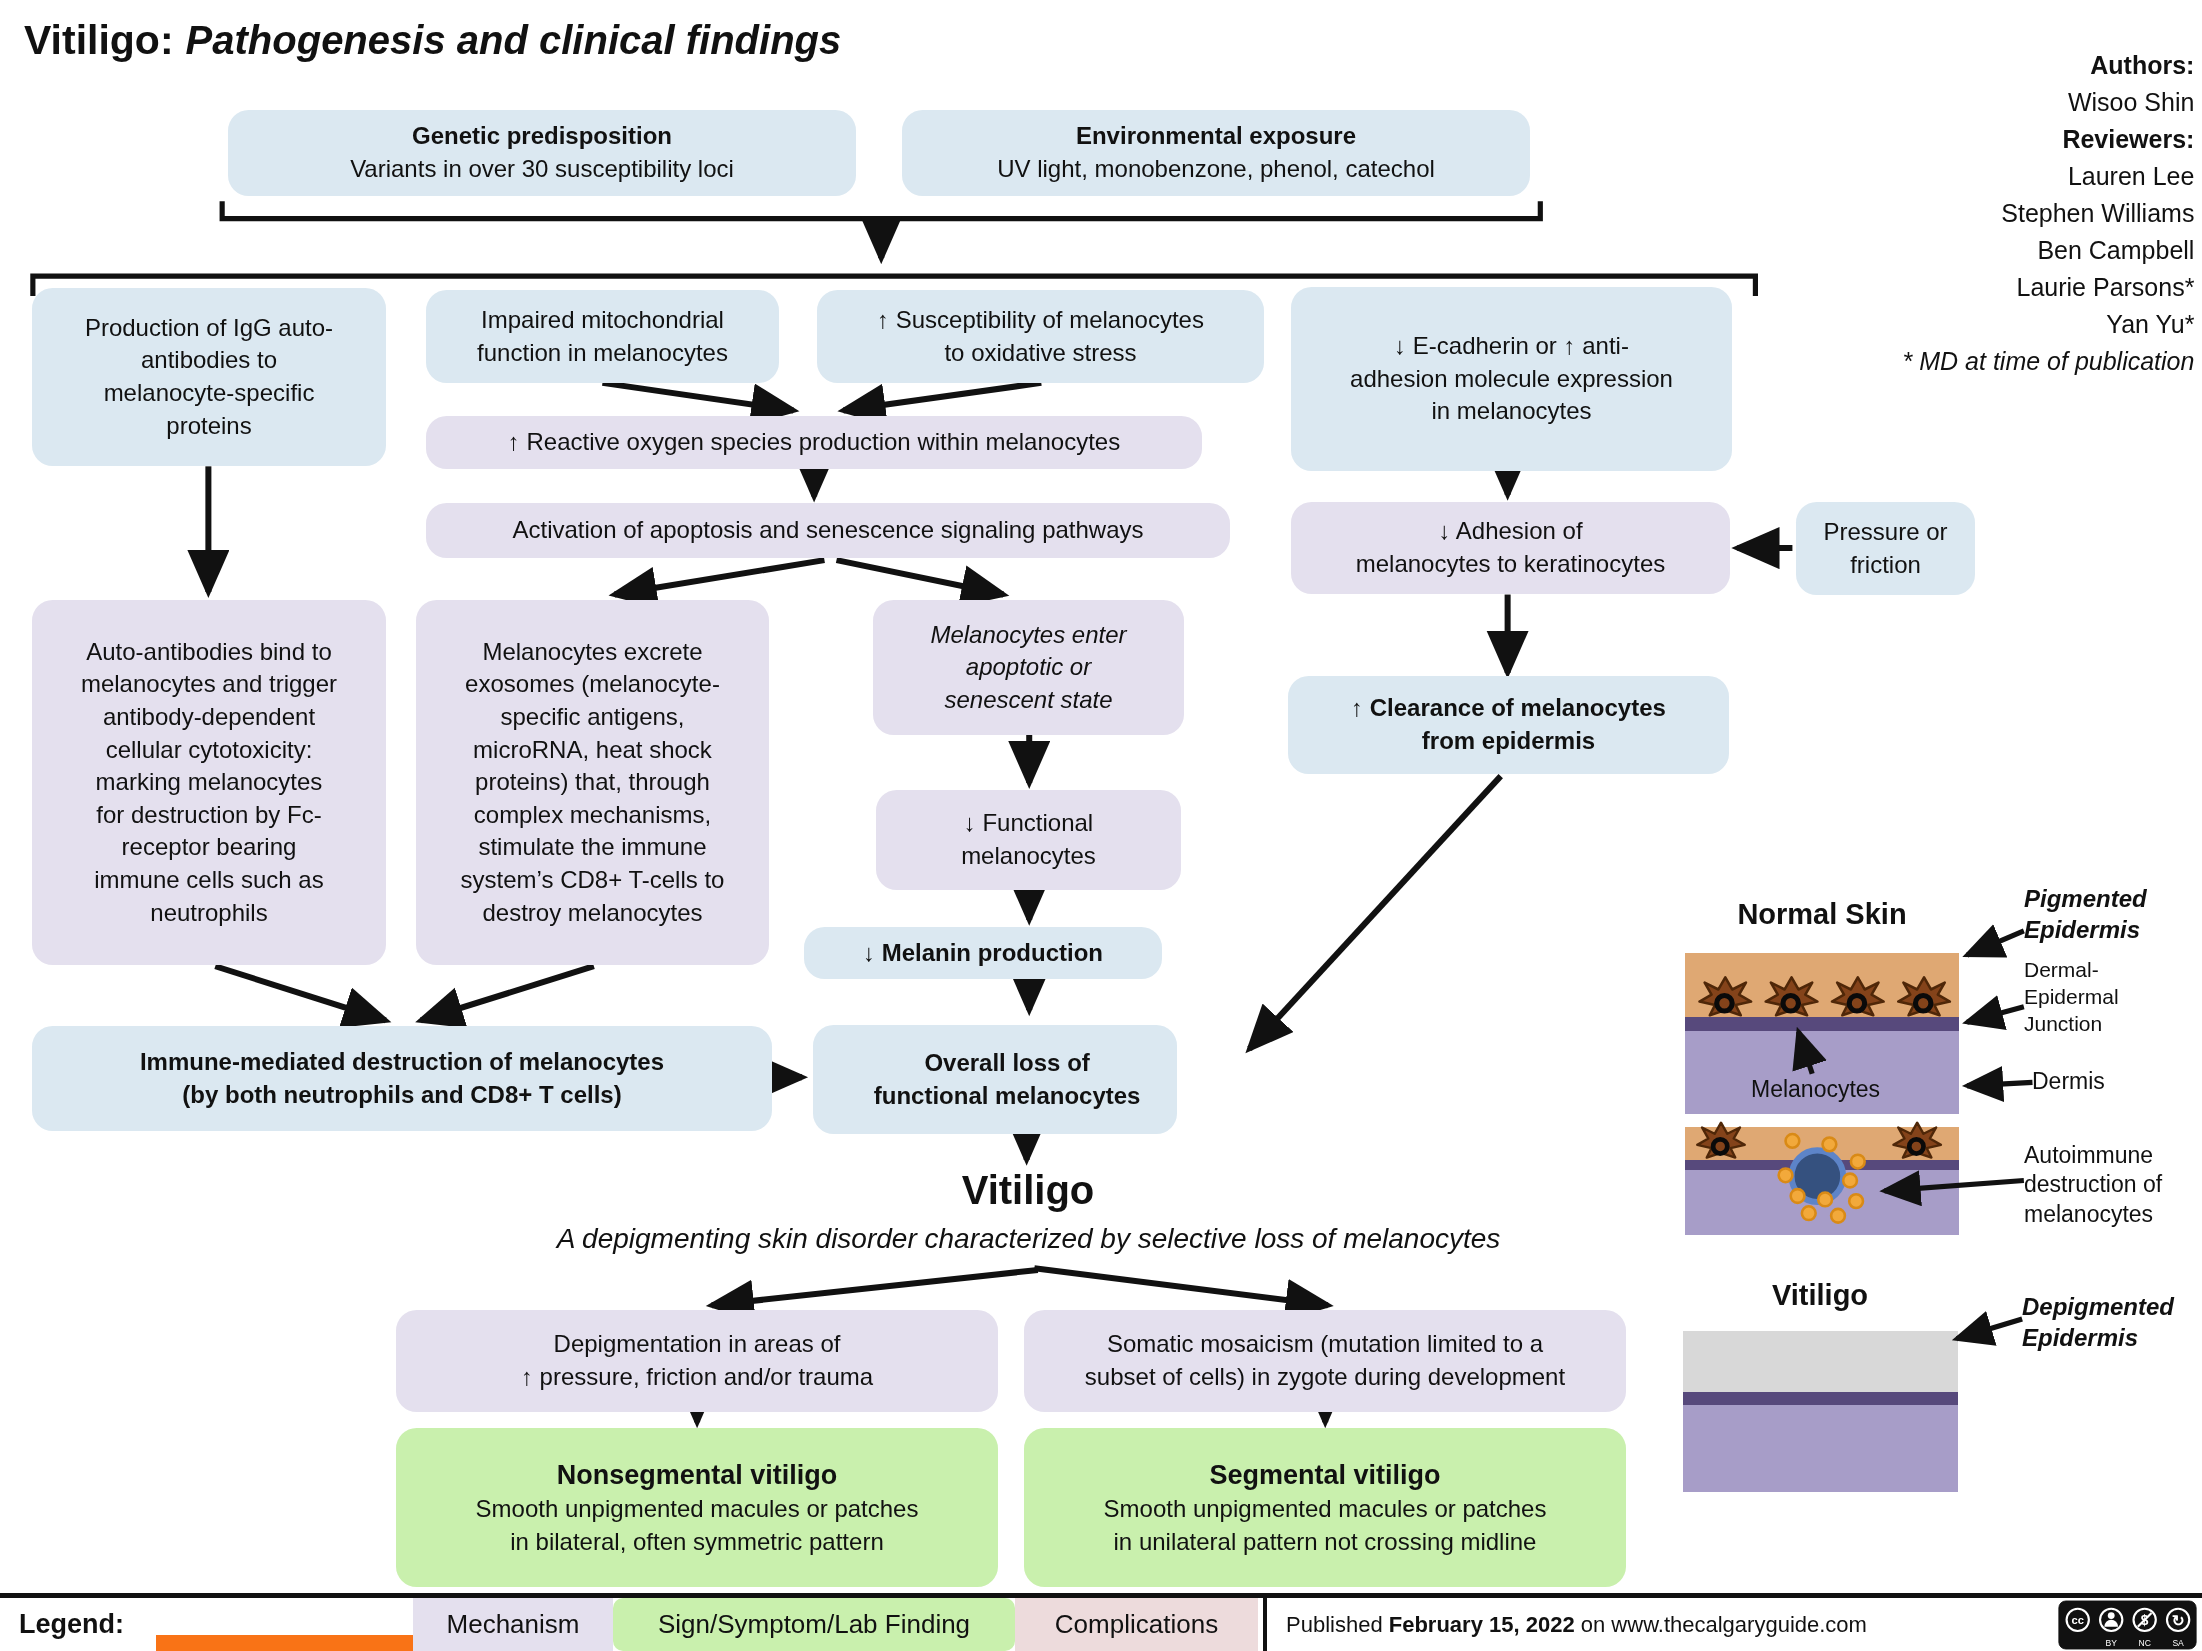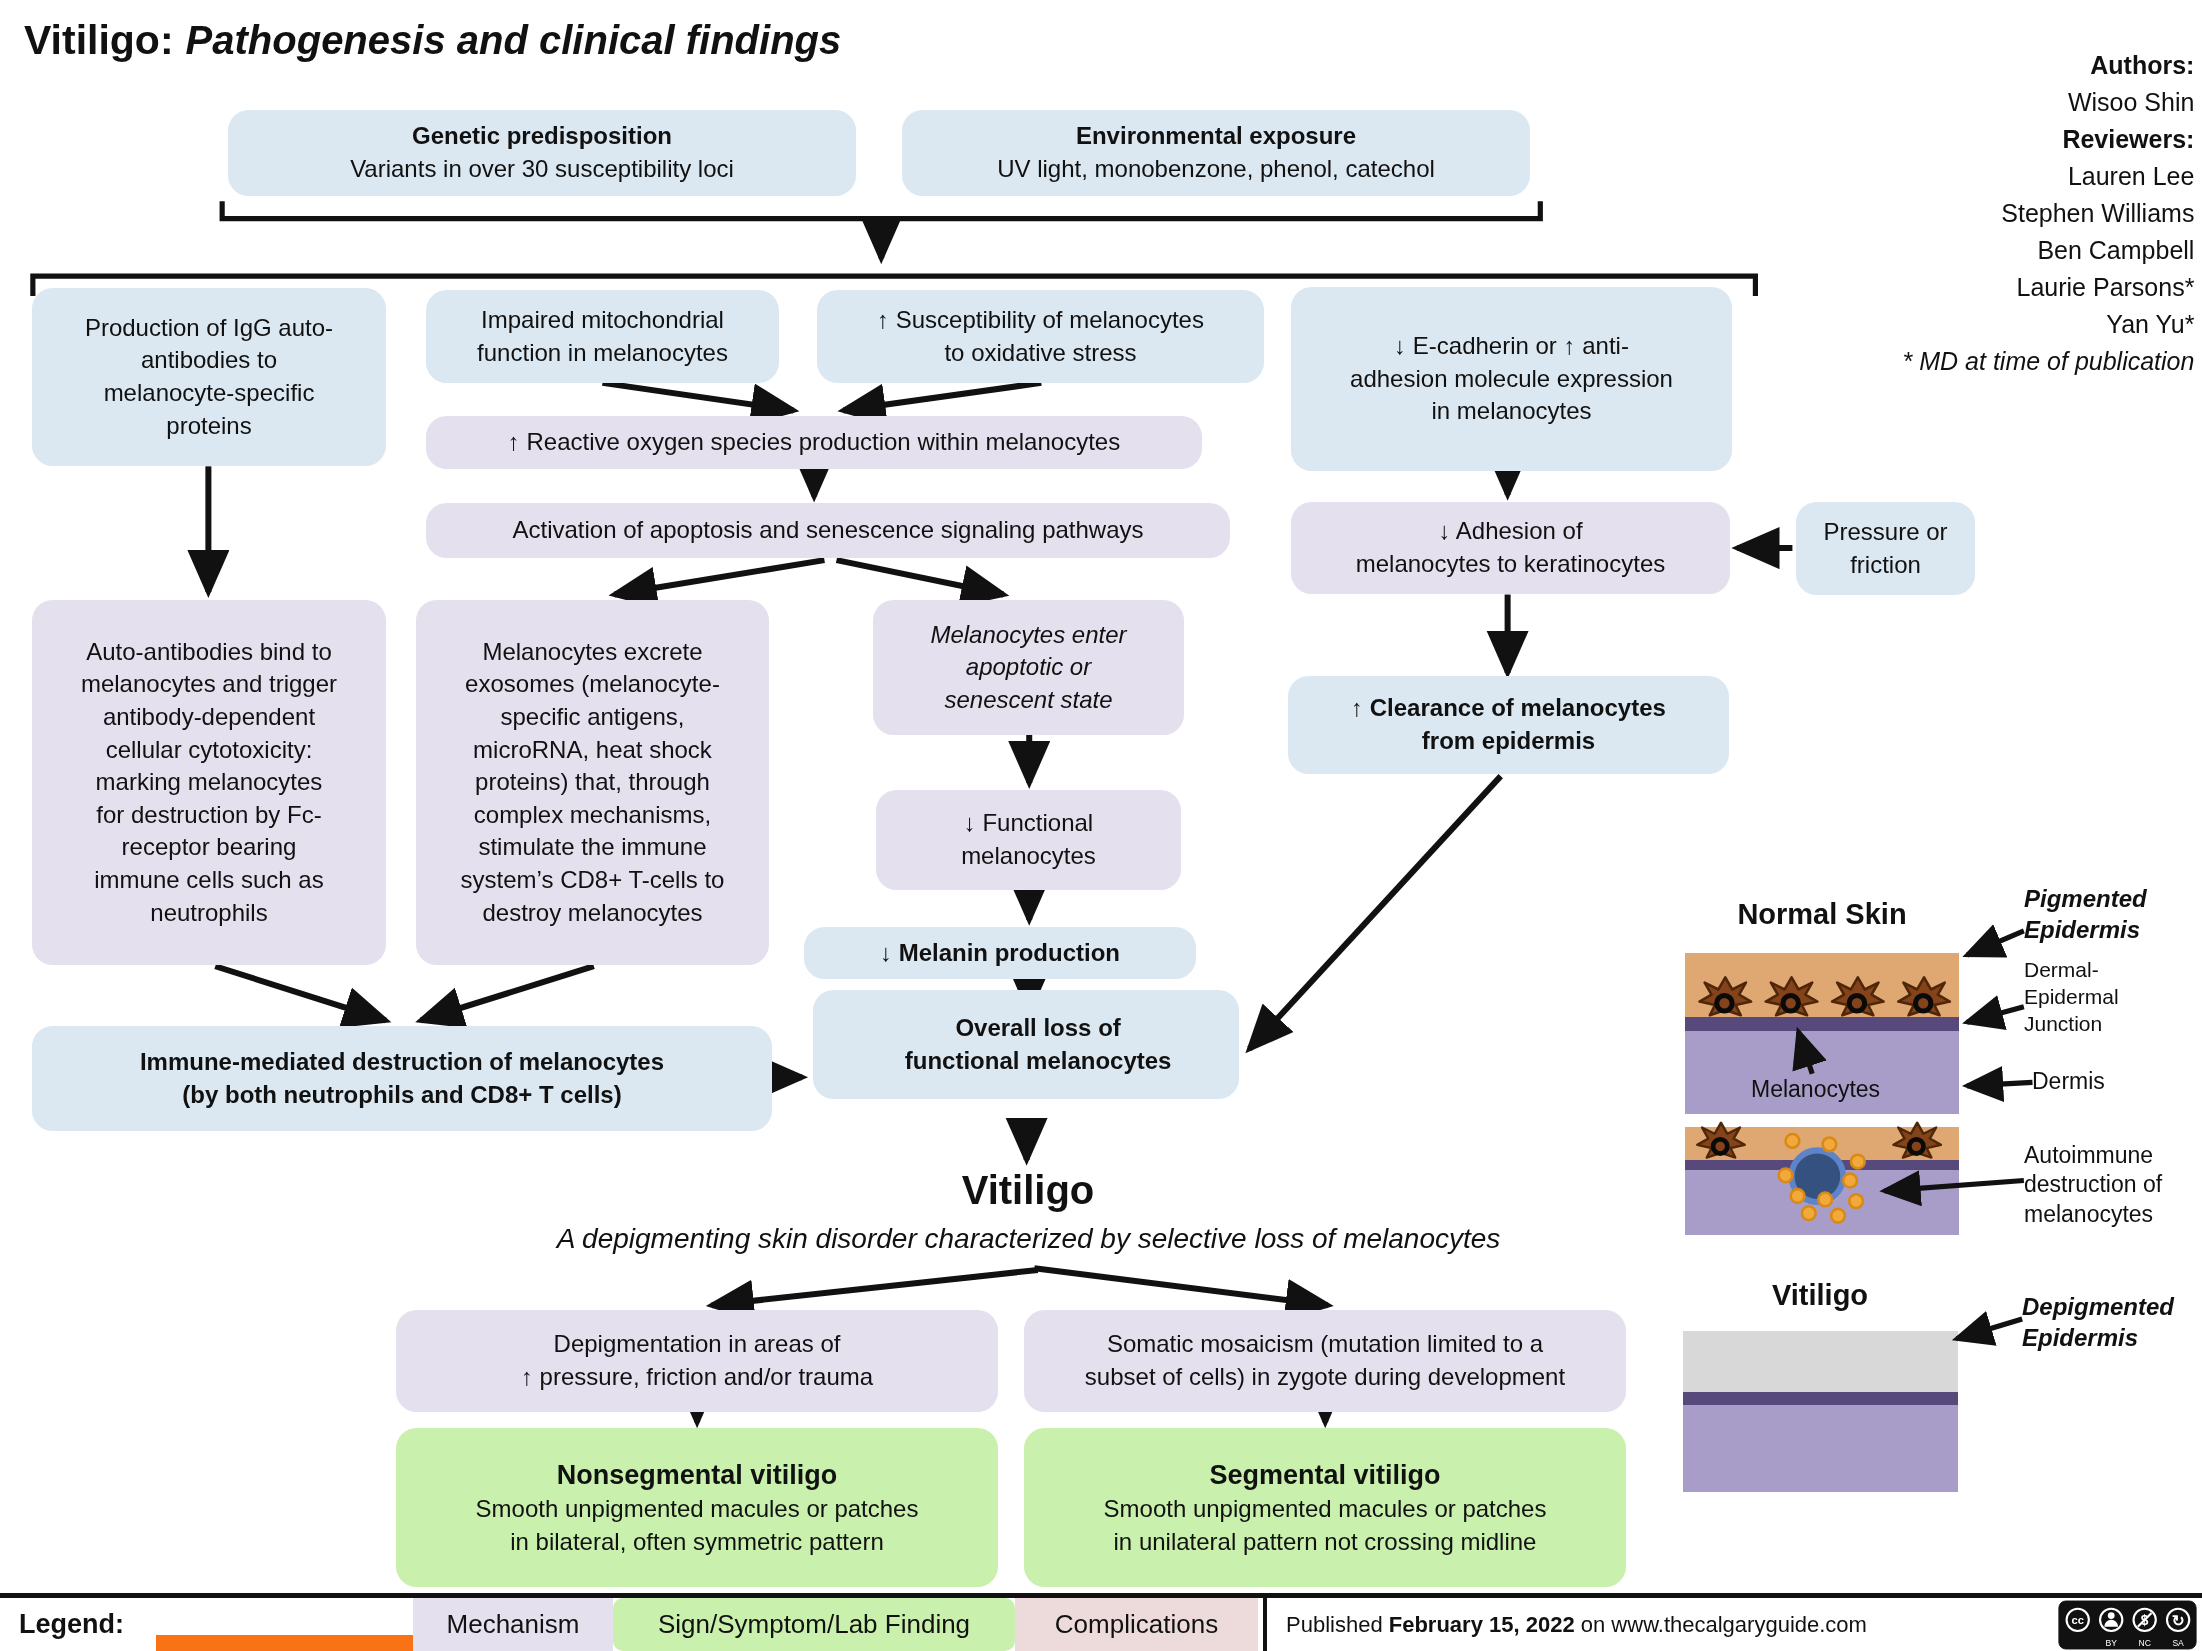--- a/index.html
+++ b/index.html
@@ -135,32 +135,32 @@
 proteins) that, through
 complex mechanisms,
 stimulate the immune
 system’s CD8+ T-cells to
 destroy melanocytes</div>
 <div class="bx lav" style="left:873px;top:600px;width:311px;height:135px;font-style:italic;">Melanocytes enter
 apoptotic or
 senescent state</div>
 <div class="bx lav" style="left:876px;top:790px;width:305px;height:100px;">↓ Functional
 melanocytes</div>
-<div class="bx blue b" style="left:804px;top:927px;width:392px;height:52px;">↓ Melanin production</div>
+<div class="bx blue b" style="left:804px;top:927px;width:358px;height:52px;">↓ Melanin production</div>
 
 <div class="bx lav" style="left:1291px;top:502px;width:439px;height:92px;">↓ Adhesion of
 melanocytes to keratinocytes</div>
 <div class="bx blue" style="left:1796px;top:502px;width:179px;height:93px;">Pressure or
 friction</div>
 <div class="bx blue b" style="left:1288px;top:676px;width:441px;height:98px;">↑ Clearance of melanocytes
 from epidermis</div>
 
 <div class="bx blue b" style="left:32px;top:1026px;width:740px;height:105px;">Immune-mediated destruction of melanocytes
 (by both neutrophils and CD8+ T cells)</div>
-<div class="bx blue b" style="left:813px;top:990px;width:426px;height:109px;padding-left:38px;">Overall loss of
+<div class="bx blue b" style="left:813px;top:1025px;width:364px;height:109px;padding-left:38px;">Overall loss of
 functional melanocytes</div>
 
 <div id="vit-head">Vitiligo</div>
 <div id="vit-sub">A depigmenting skin disorder characterized by selective loss of melanocytes</div>
 
 <div class="bx lav" style="left:396px;top:1310px;width:602px;height:102px;">Depigmentation in areas of
 ↑ pressure, friction and/or trauma</div>
 <div class="bx lav" style="left:1024px;top:1310px;width:602px;height:102px;">Somatic mosaicism (mutation limited to a
 subset of cells) in zygote during development</div>
 

